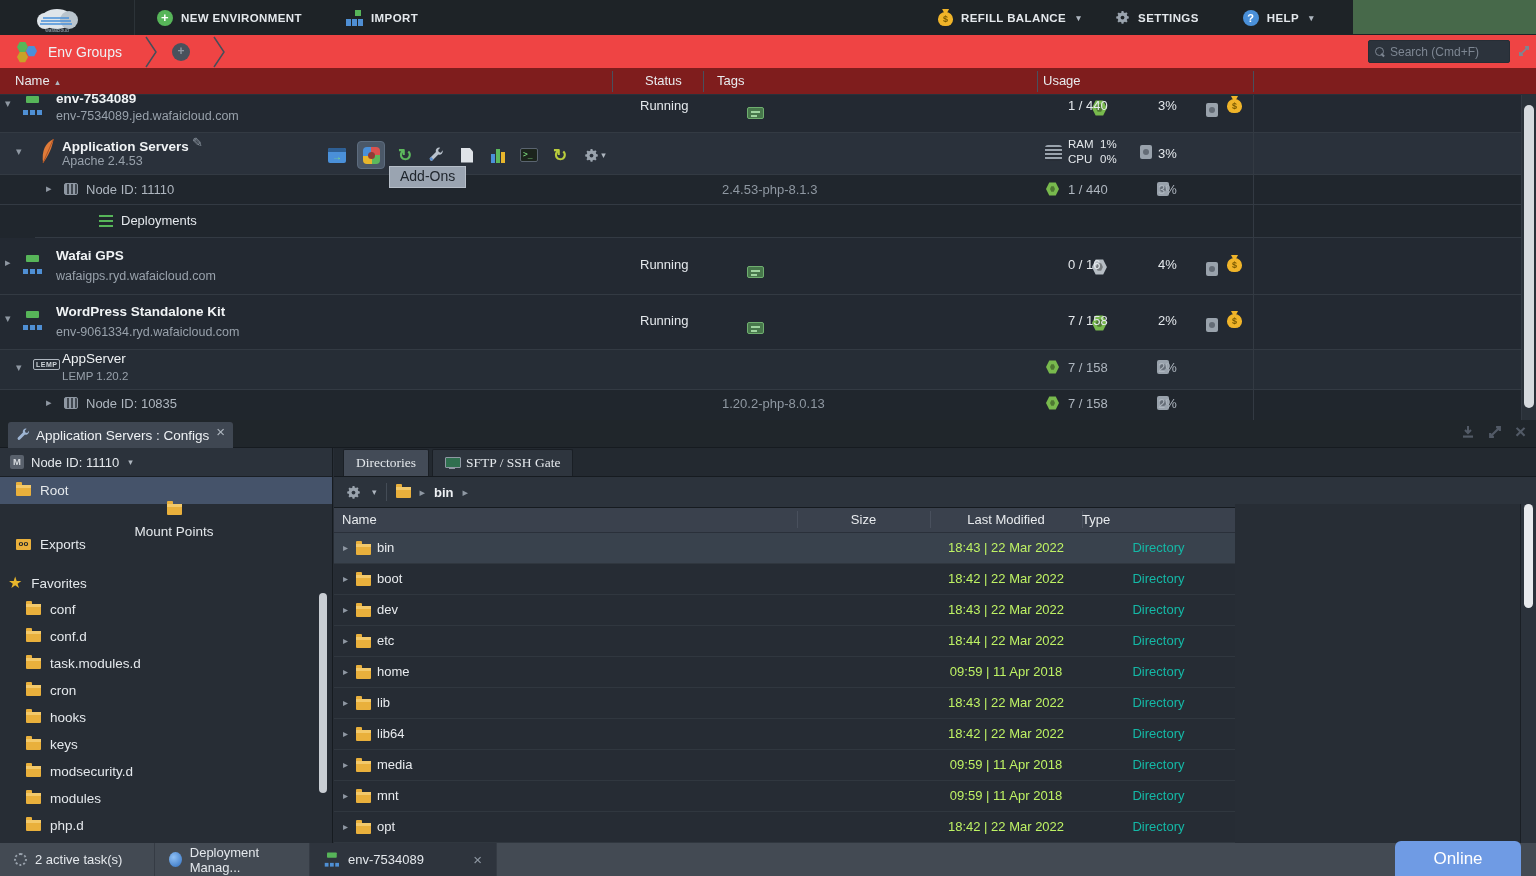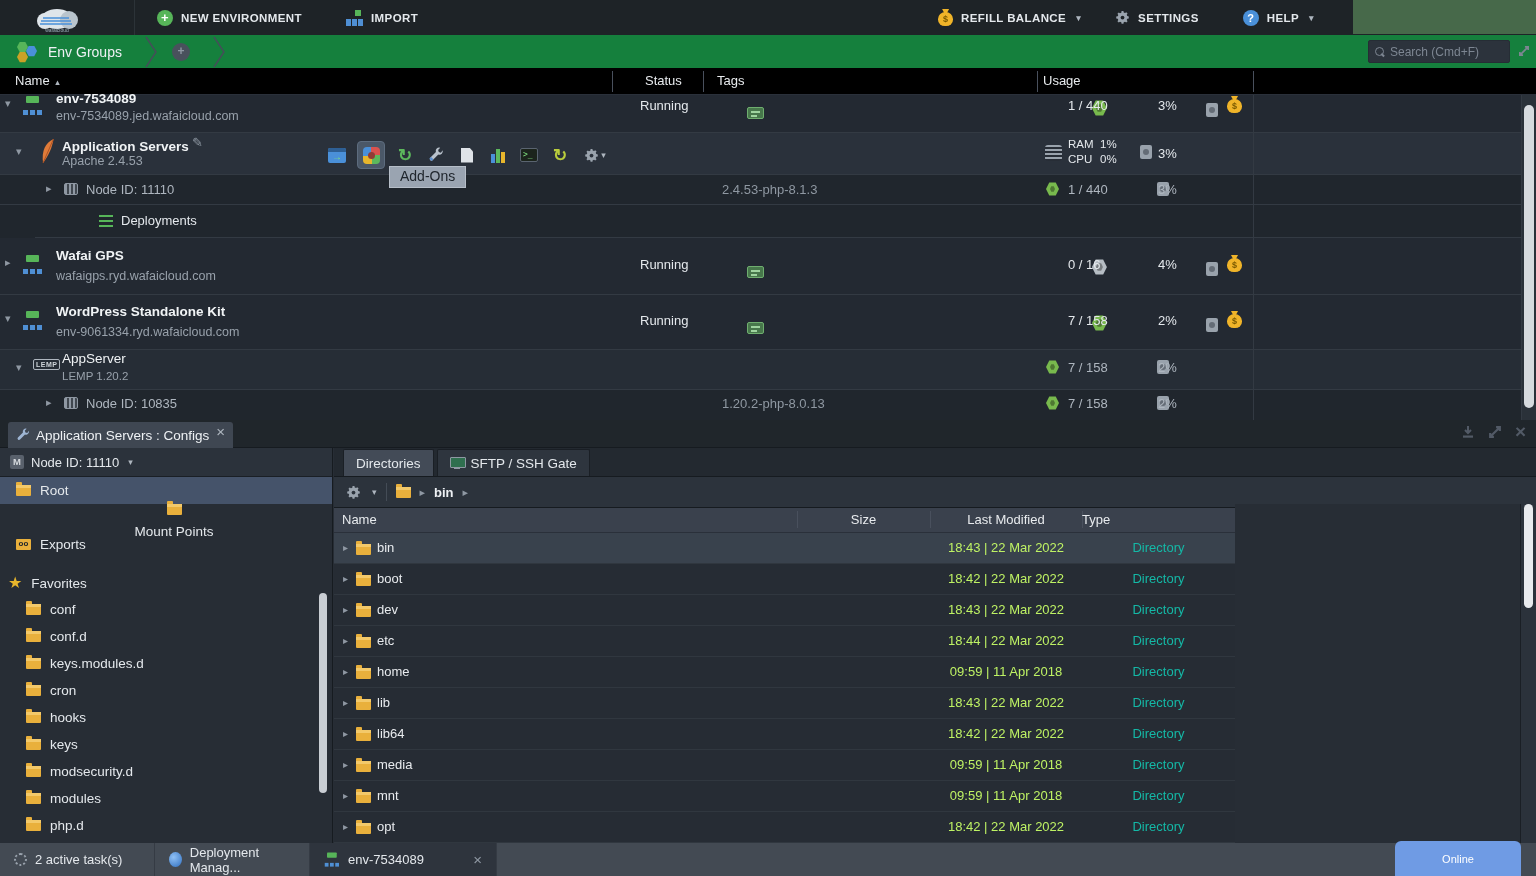--- a/index.html
+++ b/index.html
@@ -33,21 +33,21 @@
     background:#f0b429; clip-path:polygon(0 0,100% 0,70% 100%,30% 100%); }
   .moneybag::after { content:"$"; position:absolute; top:3px; left:0; width:15px; height:14px;
     background:#f0b429; border-radius:50% 50% 45% 45%; color:#7a5a00; font-size:9px; font-weight:bold;
     text-align:center; line-height:14px; }
   .gear-svg { width:15px; height:15px; display:block; }
   .help-circle { width:16px; height:16px; border-radius:50%; background:#4a90d9; color:#fff;
     font-size:11px; font-weight:bold; text-align:center; line-height:16px; }
   .caret { font-size:9px; color:#aeb6bf; margin-left:2px; }
 
   
-  .crumb-bar { position:absolute; top:35px; left:0; width:1536px; height:33px; background:#15803d;
+  .crumb-bar { position:absolute; top:35px; left:0; width:1536px; height:33px; background:#ef4444;
     display:flex; align-items:center; }
   .hex3 { position:relative; width:24px; height:22px; margin-left:16px; }
   .hex3 i { position:absolute; width:11px; height:11px;
     clip-path:polygon(25% 3%,75% 3%,100% 50%,75% 97%,25% 97%,0 50%); }
   .hex3 .h1 { left:1px; top:1px; background:#57b559; }
   .hex3 .h2 { left:10px; top:5px; background:#4a90d9; }
   .hex3 .h3 { left:1px; top:11px; background:#c9a227; }
   .crumb-label { margin-left:8px; font-size:14px; color:#eef1f4; }
   .crumb-sep { margin-left:22px; }
   .crumb-plus { width:18px; height:18px; border-radius:50%; background:#49515c; color:#8f98a3;
@@ -58,21 +58,21 @@
   .mag::before { content:""; position:absolute; top:0; left:0; width:7px; height:7px;
     border:1.5px solid #7d8692; border-radius:50%; }
   .mag::after { content:""; position:absolute; left:6.5px; top:6.5px; width:4px; height:1.5px;
     background:#7d8692; transform:rotate(45deg); transform-origin:0 0; }
   .search-wrap input { background:transparent; border:0; outline:0; color:#8f98a3; font-size:12px; width:110px;
     font-family:"Liberation Sans",sans-serif; }
   .search-wrap input::placeholder { color:#7d8692; }
   .expander { position:absolute; right:6px; top:10px; }
 
   
-  .env-header { position:absolute; top:68px; left:0; width:1536px; height:27px; background:#000000;
+  .env-header { position:absolute; top:68px; left:0; width:1536px; height:27px; background:#7f1d1d;
     font-size:13px; color:#e8ebee; border-bottom:1px solid #2a303a; }
   .env-header .col { position:absolute; top:5px; }
   .hsep { position:absolute; top:3px; width:1px; height:21px; background:#49505d; }
 
   
   .env-list { position:absolute; top:95px; left:0; width:1536px; height:325px; background:#20262d; }
   .erow { position:relative; width:1536px; border-bottom:1px solid #333a43; background:#232932; }
   .erow.child { background:#20262d; }
   .erow.hovered { background:#2a313b; }
   .erow.applayer2 { background:#262d36; }
@@ -162,21 +162,21 @@
   .exports-ic { position:relative; width:15px; height:11px; background:#e9b03c; border-radius:1px; }
   .exports-ic::after { content:"oo"; position:absolute; inset:0; color:#20262d; font-size:8px; line-height:10px;
     text-align:center; font-weight:bold; }
   .fav-head { height:26px; display:flex; align-items:center; gap:9px; padding-left:8px; font-size:13.5px; margin-top:12px; }
   .star { color:#e8b62c; font-size:16px; line-height:1; }
   .side-scroll { position:absolute; right:5px; top:145px; width:8px; height:200px; background:#c9ced4; border-radius:4px; }
 
   .content { position:absolute; left:334px; top:28px; width:1202px; height:395px; }
   .tabs-row { height:29px; background:#232930; border-bottom:1px solid #161b20; display:flex; align-items:flex-end; padding-left:9px; gap:3px; }
   .ftab { height:27px; display:flex; align-items:center; gap:7px; padding:0 12px; font-size:13.5px;
-    background:#2e353e; border:1px solid #1a1f25; border-bottom:0; border-radius:2px 2px 0 0; }
+    background:#2e353e; border:1px solid #1a1f25; border-bottom:0; border-radius:2px 2px 0 0;font-family:Liberation Serif, serif; }
   .ftab.active { background:#434b57; }
   .monitor-ic { position:relative; width:14px; height:12px; }
   .monitor-ic::before { content:""; position:absolute; top:0; left:0; width:14px; height:9px;
     background:#2f6f4f; border:1.5px solid #8f98a3; border-radius:1px; }
   .monitor-ic::after { content:""; position:absolute; bottom:0; left:4px; width:6px; height:2px; background:#8f98a3; }
   .ptoolbar { height:31px; background:#2c333c; border-bottom:1px solid #161b20; display:flex; align-items:center;
     padding-left:12px; gap:9px; font-size:13px; }
   .tsep { width:1px; height:18px; background:#444c56; }
   .crumb-bold { font-weight:bold; color:#eef1f4; }
   .fthead { position:relative; height:25px; background:#3a414d; border-bottom:1px solid #2a303a; font-size:13px; color:#e8ebee; }
@@ -194,21 +194,21 @@
   .file-scroll .thumb { position:absolute; left:3px; right:3px; top:0; height:104px; background:#e8eaed; border-radius:5px; }
 
   
   .taskbar { position:absolute; top:843px; left:0; width:1536px; height:33px; background:#434a53; display:flex; font-size:13px; }
   .task-seg { display:flex; align-items:center; gap:8px; padding:0 14px; border-right:1px solid #353b44; }
   .task-seg.envtab { background:#2e343d; }
   .spinner { width:13px; height:13px; border:2px dotted #9aa3ad; border-radius:50%; }
   .dm-ic { width:15px; height:15px; border-radius:50%; background:radial-gradient(circle at 35% 35%, #8fc0f5, #2f6fc0); }
   .envtree.mini { transform:scale(.75); transform-origin:left center; width:16px; }
   .online-btn { position:absolute; right:15px; top:841px; width:126px; height:35px; background:#6f9be4;
-    border-radius:6px 6px 0 0; color:#fff; font-size:11px; display:flex; align-items:center; justify-content:center; }
+    border-radius:6px 6px 0 0; color:#fff; font-size:17px; display:flex; align-items:center; justify-content:center; }
 
   svg.icon { display:block; }
 </style>
 </head>
 <body>
 
 <div id="app">
 
   <header class="topbar">
     <div class="logo">
@@ -482,21 +482,21 @@
       <div class="side-item">
           <span class="folder"></span>
           <span>conf</span>
         </div>
       <div class="side-item">
           <span class="folder"></span>
           <span>conf.d</span>
         </div>
       <div class="side-item">
           <span class="folder"></span>
-          <span>keys.modules.d</span>
+          <span>task.modules.d</span>
         </div>
       <div class="side-item">
           <span class="folder"></span>
           <span>cron</span>
         </div>
       <div class="side-item">
           <span class="folder"></span>
           <span>hooks</span>
         </div>
       <div class="side-item">

